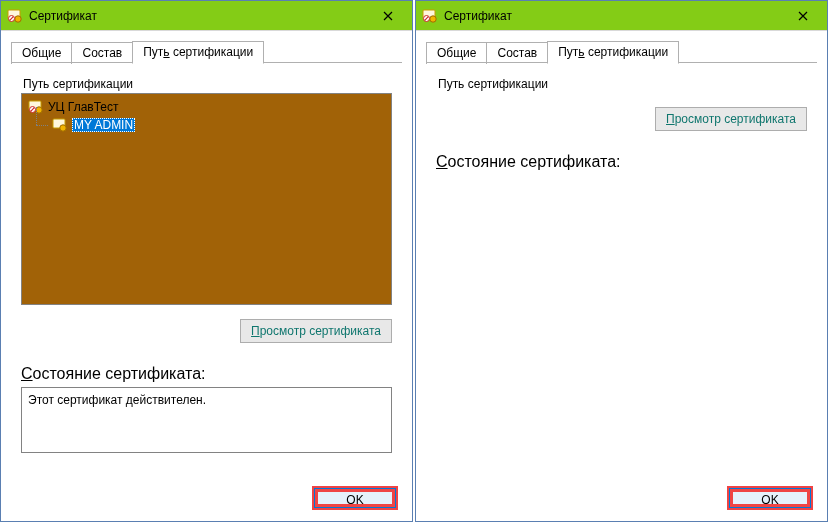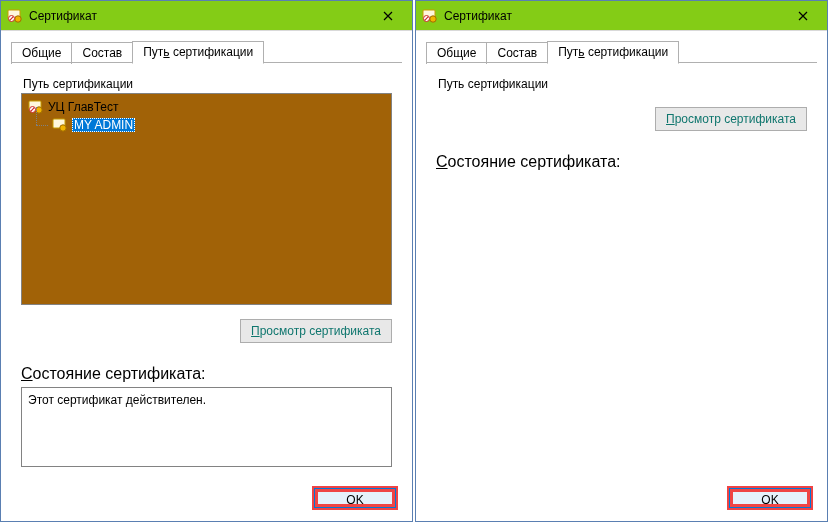--- a/index.html
+++ b/index.html
@@ -166,21 +166,21 @@
     margin-top: 22px;
     font-size: 16px;
   }
   .status-box {
     border: 1px solid #828282;
     margin-top: 4px;
     padding: 4px 6px;
     font-size: 12px;
     line-height: 1.35;
   }
-  .status-box.h1 { height: 80px; }
+  .status-box.h1 { height: 66px; }
   .status-box.h2 { height: 74px; }
 
   .footer {
     height: 46px;
     display: flex;
     align-items: center;
     justify-content: flex-end;
     padding: 0 14px;
   }
   .ok-btn {

